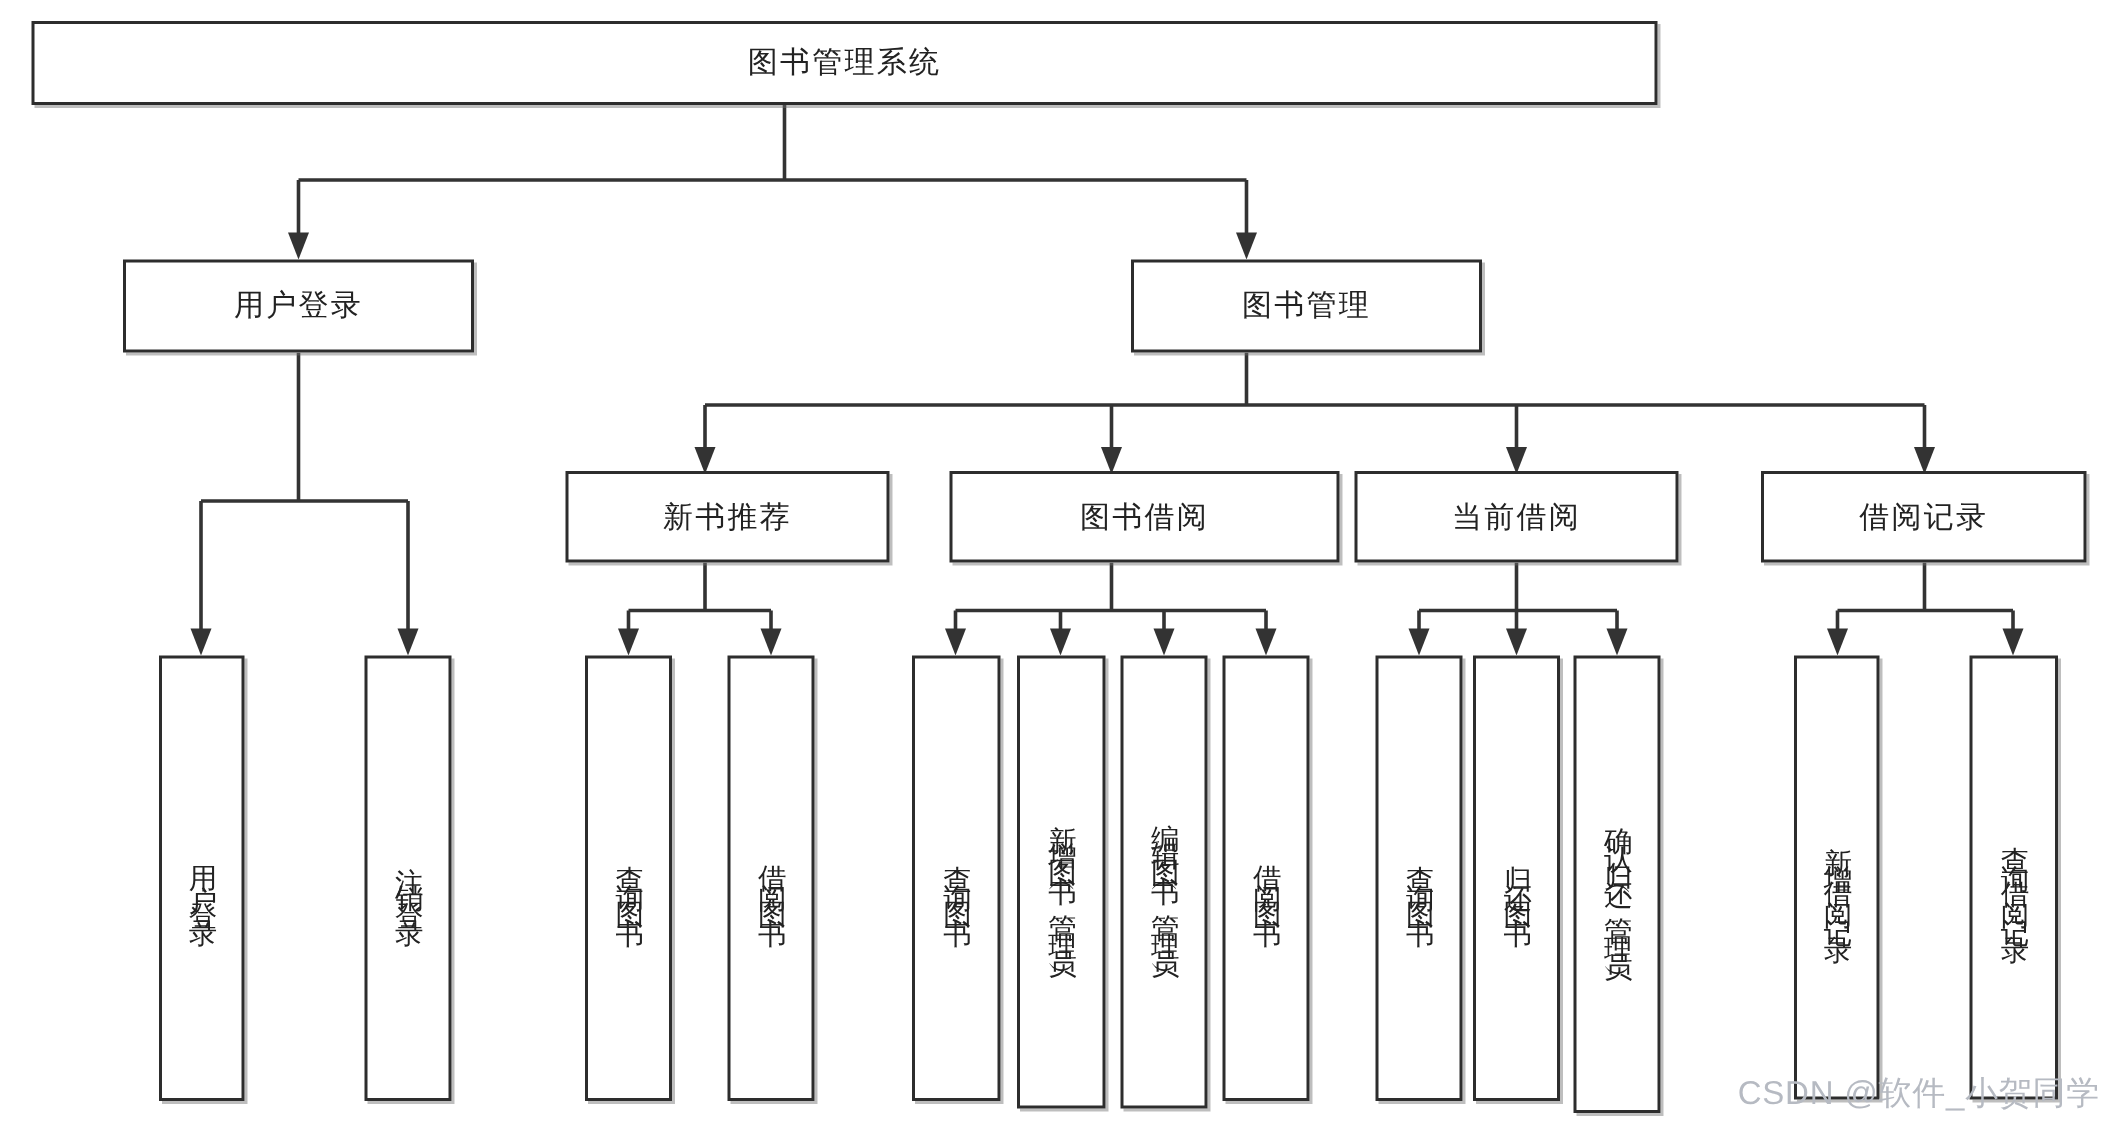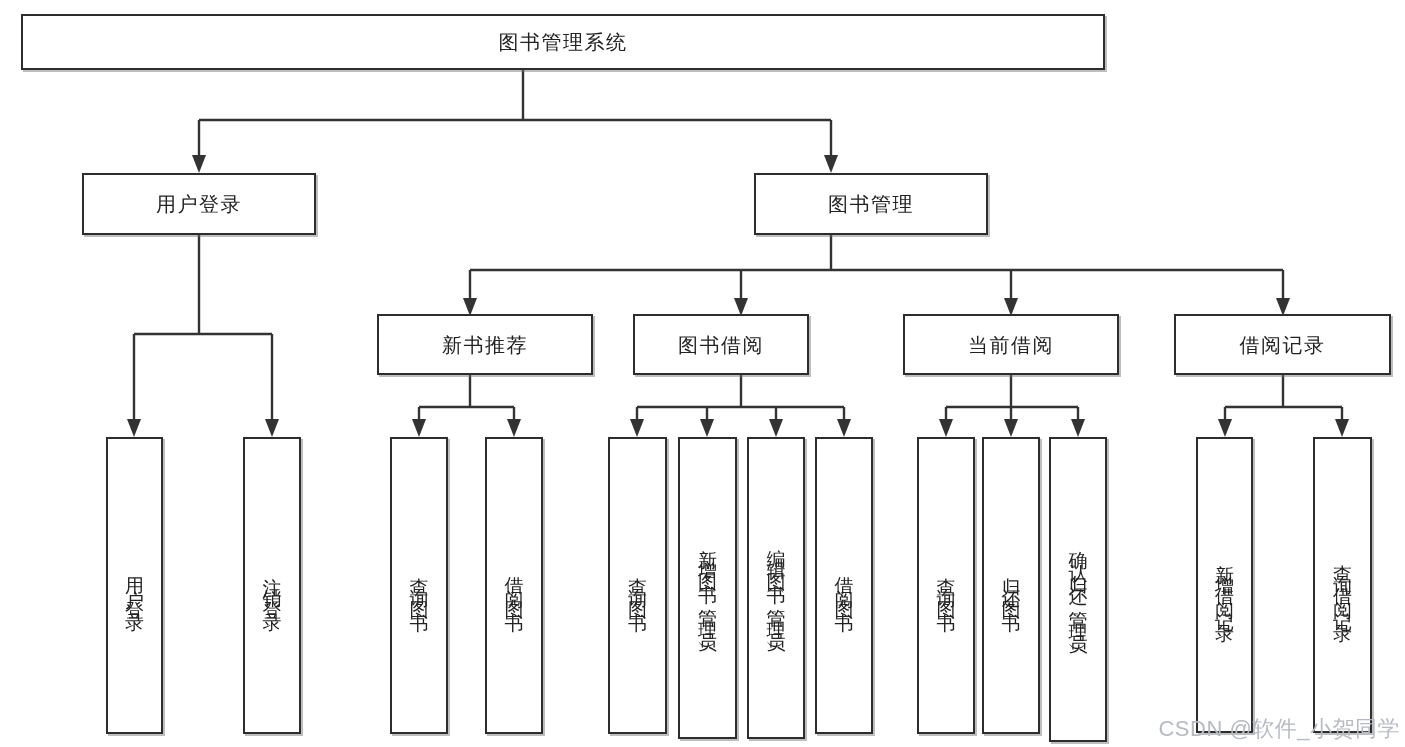--- a/index.html
+++ b/index.html
@@ -116,21 +116,21 @@
   <div class="node" style="left:82px; top:173px; width:234px; height:62px;">
     <span class="lbl">用户登录</span>
   </div>
   <div class="node" style="left:714px; top:173px; width:234px; height:62px;margin-left:40px;">
     <span class="lbl">图书管理</span>
   </div>
 
   <div class="node" style="left:362px; top:314px; width:216px; height:61px;margin-left:15px;">
     <span class="lbl">新书推荐</span>
   </div>
-  <div class="node" style="left:633px; top:314px; width:176px; height:61px;">
+  <div class="node" style="left:633px; top:314px; width:260px; height:61px;">
     <span class="lbl">图书借阅</span>
   </div>
   <div class="node" style="left:1174px; top:314px; width:217px; height:61px;">
     <span class="lbl">借阅记录</span>
   </div>
   <div class="node" style="left:903px; top:314px; width:216px; height:61px;">
     <span class="lbl">当前借阅</span>
   </div>
 
   <div class="node leaf" style="left:106px; top:437px; width:57px; height:297px;">

